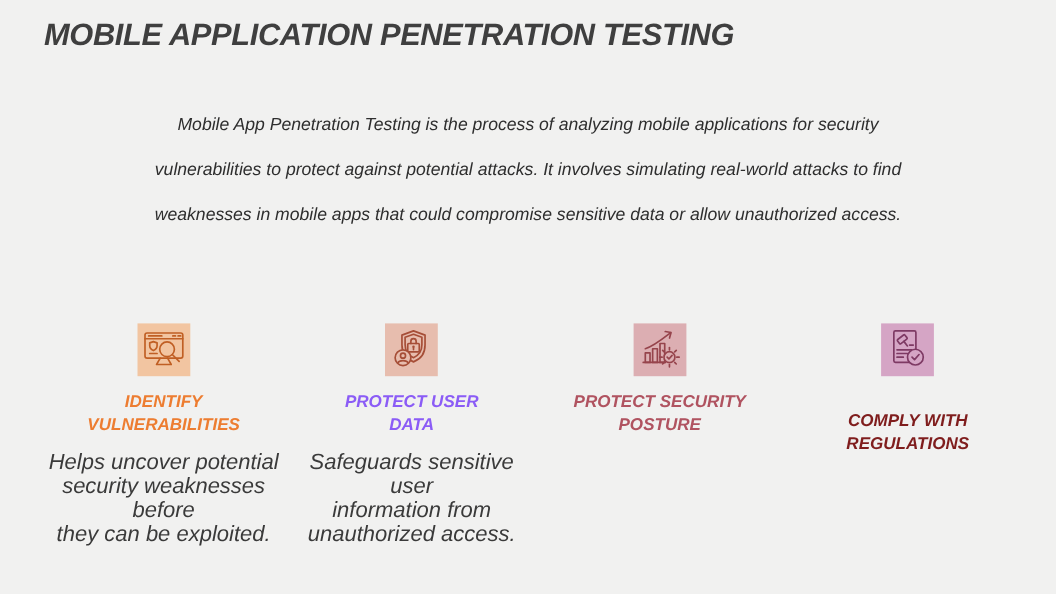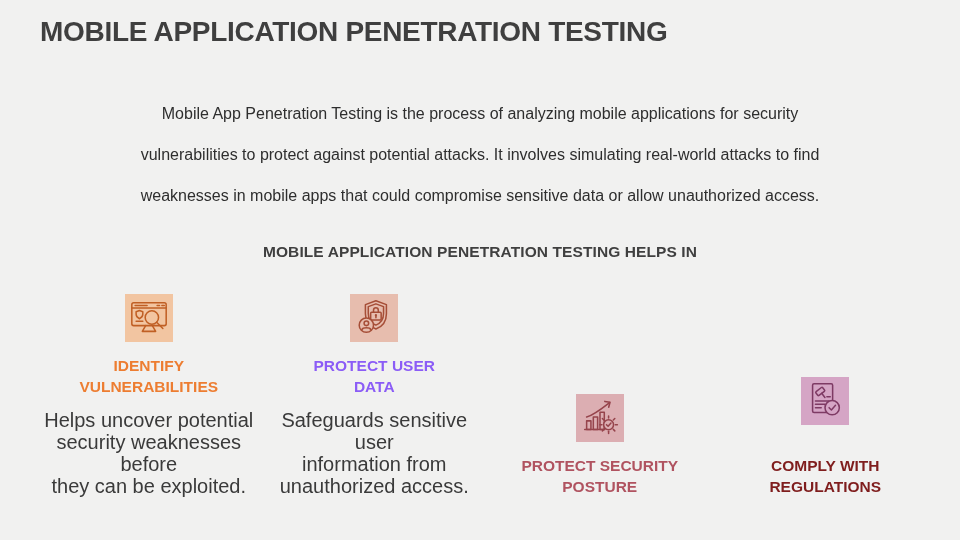--- a/index.html
+++ b/index.html
@@ -2,21 +2,21 @@
 <html><head>
 <meta charset="utf-8">
 <style>
   html, body { margin: 0; padding: 0; }
   body {
     width: 960px; height: 540px;
     background: #F1F1F0;
     font-family: "Liberation Sans", sans-serif;
     overflow: hidden;
   }
-  .slide { position: relative; width: 960px; height: 540px; }
+  .slide { position: relative; width: 960px; height: 540px; font-style: italic; }
 
   .slide-title {
     position: absolute; left: 40px; top: 16px;
     font-size: 28px; font-weight: 700; color: #3F3F3F;
     letter-spacing: -0.3px;
   }
 
   .intro {
     position: absolute; top: 93px; left: 60px; right: 60px;
     text-align: center; font-size: 16px; line-height: 41px;
@@ -25,21 +25,20 @@
 
   .section-heading {
     position: absolute; top: 243px; left: 0; right: 0;
     text-align: center; font-size: 15.5px; font-weight: 700;
     color: #3F3F3F; letter-spacing: 0.1px;
   }
 
   .features {
     position: absolute; top: 294px; left: 36px; right: 22px;
     display: flex;
-    align-items: flex-end;
   }
   .feature {
     flex: 1 1 0; display: flex; flex-direction: column;
     align-items: center; text-align: center; padding: 0 6px;
   }
   .icon-tile {
     width: 48px; height: 48px; flex: 0 0 auto;
     display: flex; align-items: center; justify-content: center;
   }
   .icon-tile svg { display: block; }
@@ -61,21 +60,20 @@
 <body style="background: rgb(241, 241, 240);">
 
 <div class="slide">
 
   <div class="slide-title">MOBILE APPLICATION PENETRATION TESTING</div>
 
   <div class="intro">Mobile App Penetration Testing is the process of analyzing mobile applications for security
 vulnerabilities to protect against potential attacks. It involves simulating real-world attacks to find
 weaknesses in mobile apps that could compromise sensitive data or allow unauthorized access.</div>
 
-  <div class="section-heading">MOBILE APPLICATION PENETRATION TESTING HELPS IN</div>
 
   <div class="features">
 
     <div class="feature">
       <div class="icon-tile" style="background: rgb(242, 197, 161); color: rgb(192, 95, 36); --tile: #F2C5A1;">
         <svg width="42" height="42" viewBox="0 0 44 44">
           <rect x="4" y="6" width="36" height="24" rx="2"></rect>
           <line x1="4" y1="11.5" x2="40" y2="11.5"></line>
           <line x1="7.5" y1="8.8" x2="20" y2="8.8"></line>
           <line x1="30.5" y1="8.8" x2="33" y2="8.8"></line>

